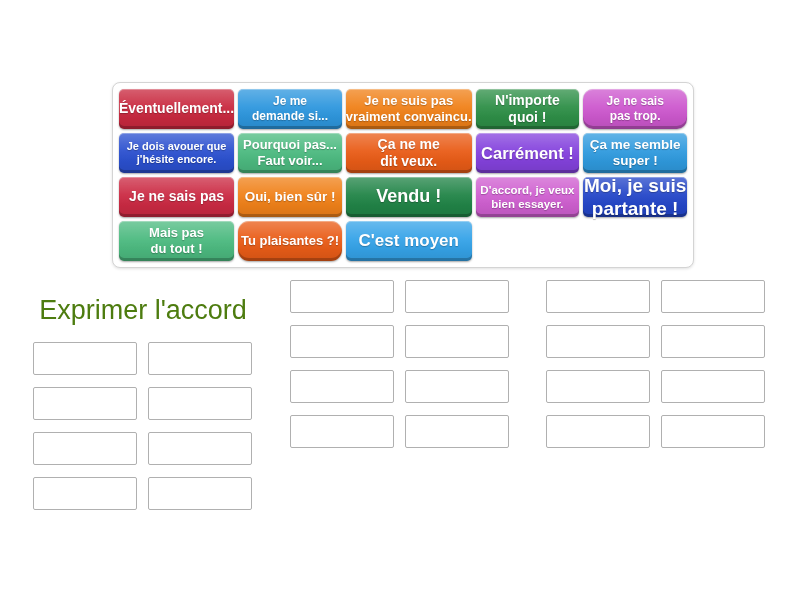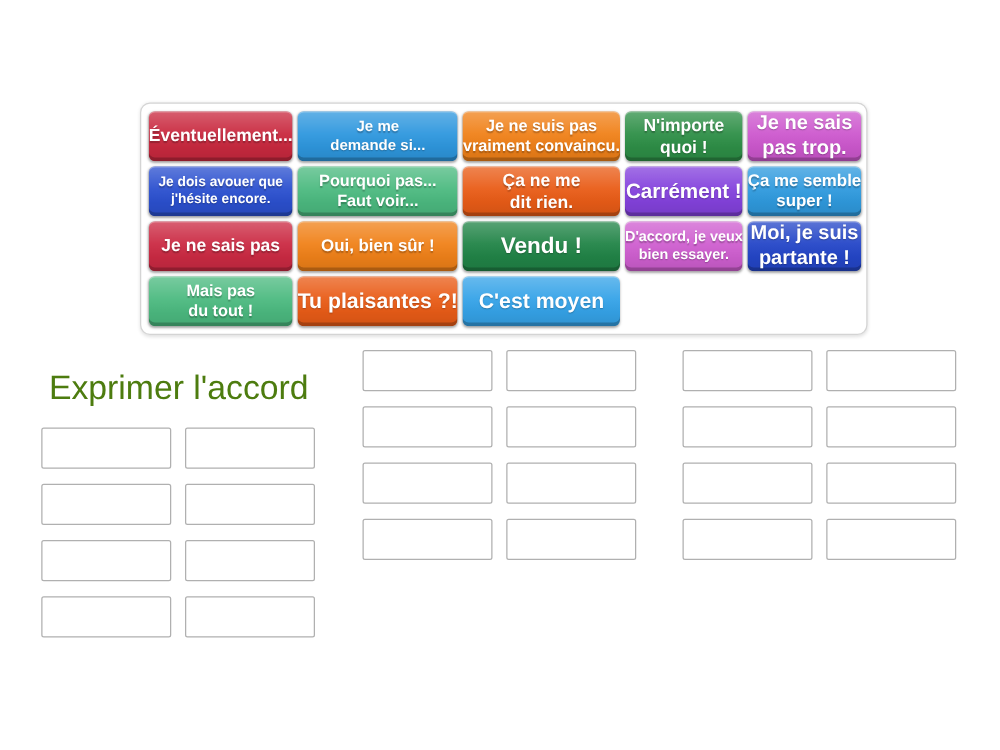--- a/index.html
+++ b/index.html
@@ -47,33 +47,33 @@
     text-align: center;
     white-space: pre;
     line-height: 1.22;
     text-shadow: 0 1px 1px rgba(0,0,0,.25);
     cursor: grab;
   }
   .tray .tile:nth-child(1)  { font-size: 14px; }
   .tray .tile:nth-child(2)  { font-size: 12px; }
   .tray .tile:nth-child(3)  { font-size: 13px; text-align: center; }
   .tray .tile:nth-child(4)  { font-size: 14px; }
-  .tray .tile:nth-child(5)  { font-size: 16px; }
+  .tray .tile:nth-child(5)  { font-size: 12px; border-radius: 10px; }
   .tray .tile:nth-child(6)  { font-size: 11px; }
   .tray .tile:nth-child(7)  { font-size: 13px; }
   .tray .tile:nth-child(8)  { font-size: 14px; }
   .tray .tile:nth-child(9)  { font-size: 16.5px; }
   .tray .tile:nth-child(10) { font-size: 13.5px; }
   .tray .tile:nth-child(11) { font-size: 14px; }
   .tray .tile:nth-child(12) { font-size: 13.5px; }
   .tray .tile:nth-child(13) { font-size: 18px; }
   .tray .tile:nth-child(14) { font-size: 11.5px; }
-  .tray .tile:nth-child(15) { font-size: 16px; text-align: center; }
+  .tray .tile:nth-child(15) { font-size: 19px; text-align: center; }
   .tray .tile:nth-child(16) { font-size: 13px; }
-  .tray .tile:nth-child(17) { font-size: 17px; }
+  .tray .tile:nth-child(17) { font-size: 13px; border-radius: 11px; }
   .tray .tile:nth-child(18) { font-size: 17px; }
   .tray .tile:nth-child(19) { font-size: 17px; }
   .tray .tile:nth-child(20) { font-size: 14.5px; }
 
   
   .group {
     position: absolute;
     top: 280px;
     width: 220px;
   }
@@ -120,21 +120,21 @@
 vraiment convaincu.</div>
   <div class="tile" style="--c: #2e8f47;">N'importe
 quoi !</div>
   <div class="tile" style="--c: #cd58ce;">Je ne sais
 pas trop.</div>
   <div class="tile" style="--c: #2b50cf;">Je dois avouer que
 j'hésite encore.</div>
   <div class="tile" style="--c: #4cba80;">Pourquoi pas...
 Faut voir...</div>
   <div class="tile" style="--c: #e95c17;">Ça ne me
-dit rien.</div>
+dit veux.</div>
   <div class="tile" style="--c: #8442dd;">Carrément !</div>
   <div class="tile" style="--c: #2f9ade;">Ça me semble
 super !</div>
   <div class="tile" style="--c: #cb2a43;">Je ne sais pas</div>
   <div class="tile" style="--c: #f08119;">Oui, bien sûr !</div>
   <div class="tile" style="--c: #218447;">Vendu !</div>
   <div class="tile" style="--c: #cf5fd0;">D'accord, je veux
 bien essayer.</div>
   <div class="tile" style="--c: #2446c8;">Moi, je suis
 partante !</div>

